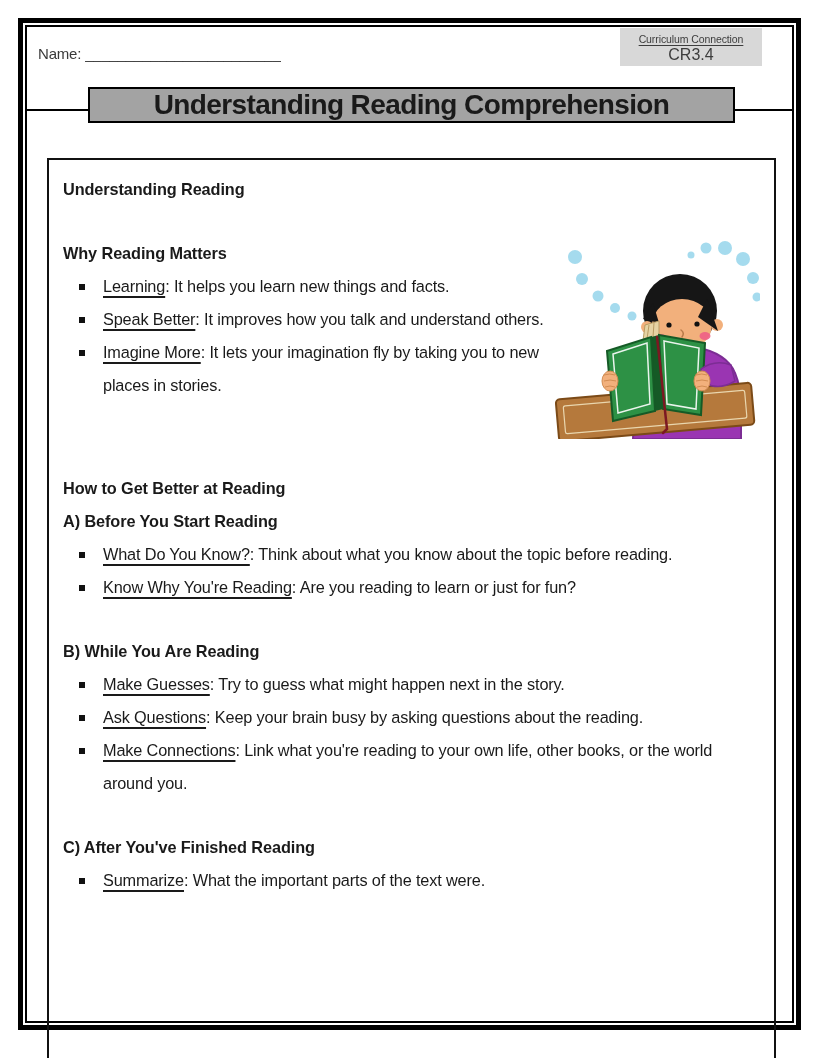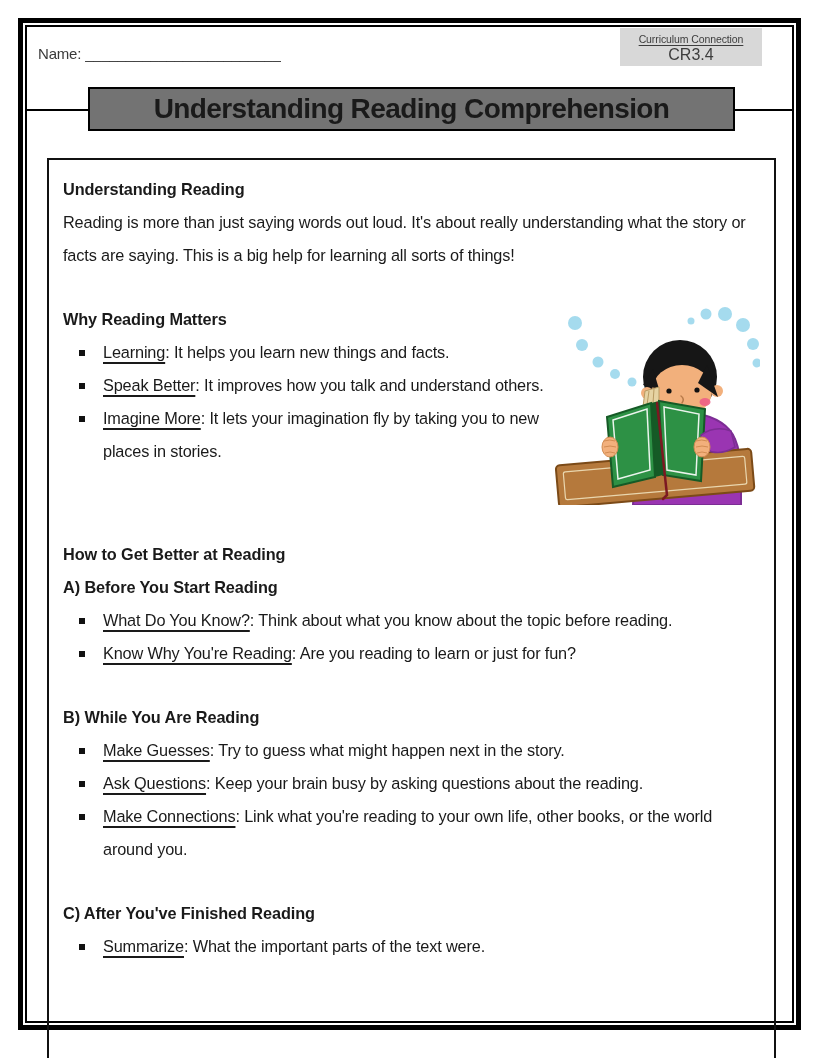--- a/index.html
+++ b/index.html
@@ -13,21 +13,21 @@
   .name-line{position:absolute;left:38px;top:45px;font-size:15px;color:#3a3a3a;letter-spacing:-0.2px;}
   .name-line .blank{color:#3a3a3a;}
   .page-number{position:absolute;left:0;top:46px;width:820px;text-align:center;
                font-size:15px;color:#4a4a4a;pointer-events:none;margin-top:44px;}
   .badge{position:absolute;left:620px;top:28px;width:142px;height:38px;background:#d8d8d8;
          box-sizing:border-box;text-align:center;padding-top:5px;color:#3d3d3d;}
   .badge-title{font-size:10.5px;text-decoration:underline;text-underline-offset:2px;letter-spacing:-0.1px;}
   .badge-code{font-size:16px;margin-top:1px;}
   
   .title-rule{position:absolute;left:26px;top:109px;width:766px;border-top:2px solid #000;}
-  .title-box{position:absolute;left:88px;top:87px;width:647px;height:44px;background:#737373;
+  .title-box{position:absolute;left:88px;top:87px;width:647px;height:36px;background:#a3a3a3;
              border:2px solid #000;box-sizing:border-box;display:flex;align-items:center;justify-content:center;}
   .title-box span{font-size:28px;font-weight:bold;letter-spacing:-0.6px;white-space:nowrap;}
   
   .content{position:absolute;left:47px;top:158px;width:729px;height:1053px;border:2px solid #111;
            box-sizing:border-box;padding:13px 14px 0 14px;font-size:16.3px;line-height:33px;
            letter-spacing:-0.15px;overflow:hidden;}
   .h{font-weight:bold;letter-spacing:-0.1px;}
   .content p{margin:0;}
   .gap{height:31px;clear:both;}
   ul.blist{list-style:none;margin:0;padding:0;}
@@ -65,21 +65,20 @@
   </div>
 
   <div class="title-rule"></div>
   <div class="title-box">
     <span>Understanding Reading Comprehension</span>
   </div>
 
   <div class="content">
 
     <div class="h">Understanding Reading</div>
-    <p>Reading is more than just saying words out loud. It's about really understanding what the story or facts are saying. This is a big help for learning all sorts of things!</p>
 
     <div class="gap"></div>
 
     <div class="why-wrap">
 
       <svg class="illustration" viewBox="0 0 205 198" xmlns="http://www.w3.org/2000/svg">
         <g fill="#a5dbee">
           <circle cx="20" cy="16" r="7"></circle>
             <circle cx="27" cy="38" r="6"></circle>
             <circle cx="43" cy="55" r="5.5"></circle>

